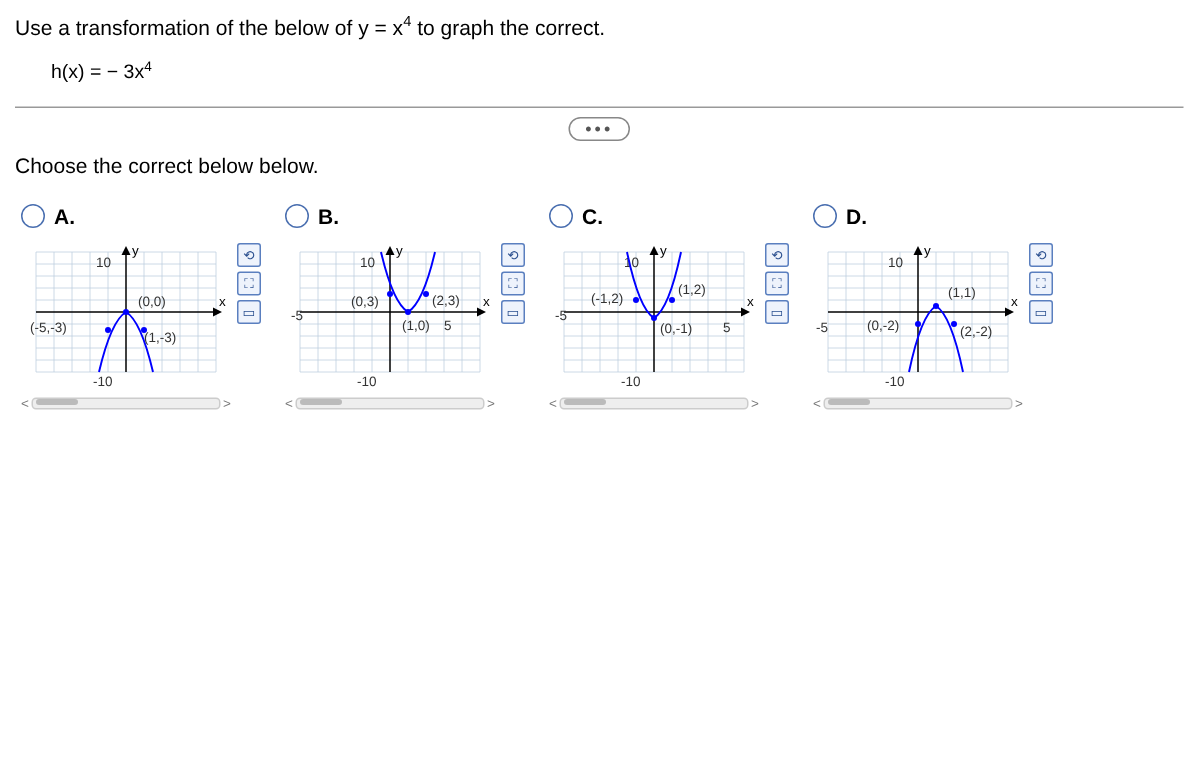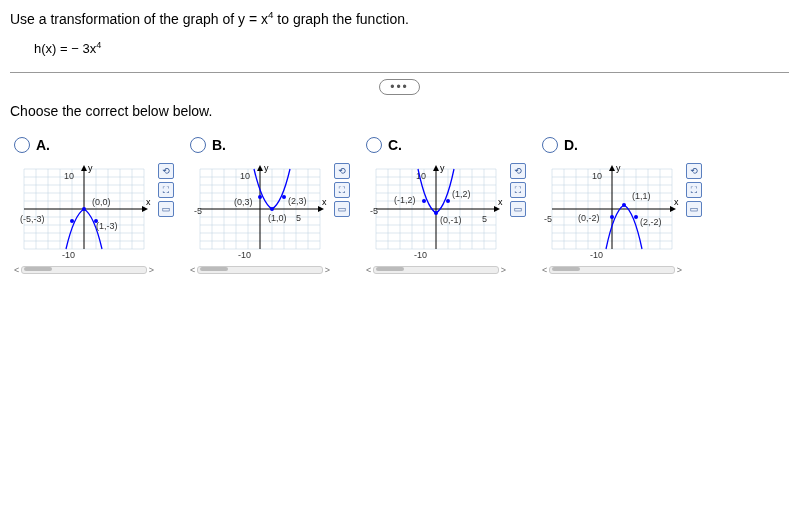--- a/index.html
+++ b/index.html
@@ -28,21 +28,21 @@
 .scrolls{display:flex;gap:36px;padding-left:4px;margin-top:6px}
 .scroll{width:140px;display:flex;align-items:center;gap:2px}
 .scroll .arr{font-size:9px;color:#777;cursor:pointer}
 .scroll .track{flex:1;height:6px;background:#eee;border:1px solid #ccc;border-radius:3px;position:relative}
 .scroll .thumb{position:absolute;left:2px;top:0;width:28px;height:4px;background:#bbb;border-radius:3px}
 </style>
 </head>
 <body>
 
 <div class="q">
-  <span>Use a transformation of the graph of y = x</span><sup>4</sup><span> to graph the function.</span>
+  <span>Use a transformation of the below of y = x</span><sup>4</sup><span> to graph the correct.</span>
 </div>
 <div class="eq">
   <span>h(x) = − 3x</span><sup>4</sup>
 </div>
 
 <div class="hr"></div>
 <div class="dots-wrap"><span class="dots">•••</span></div>
 
 <div class="prompt">Choose the correct below below.</div>
 

